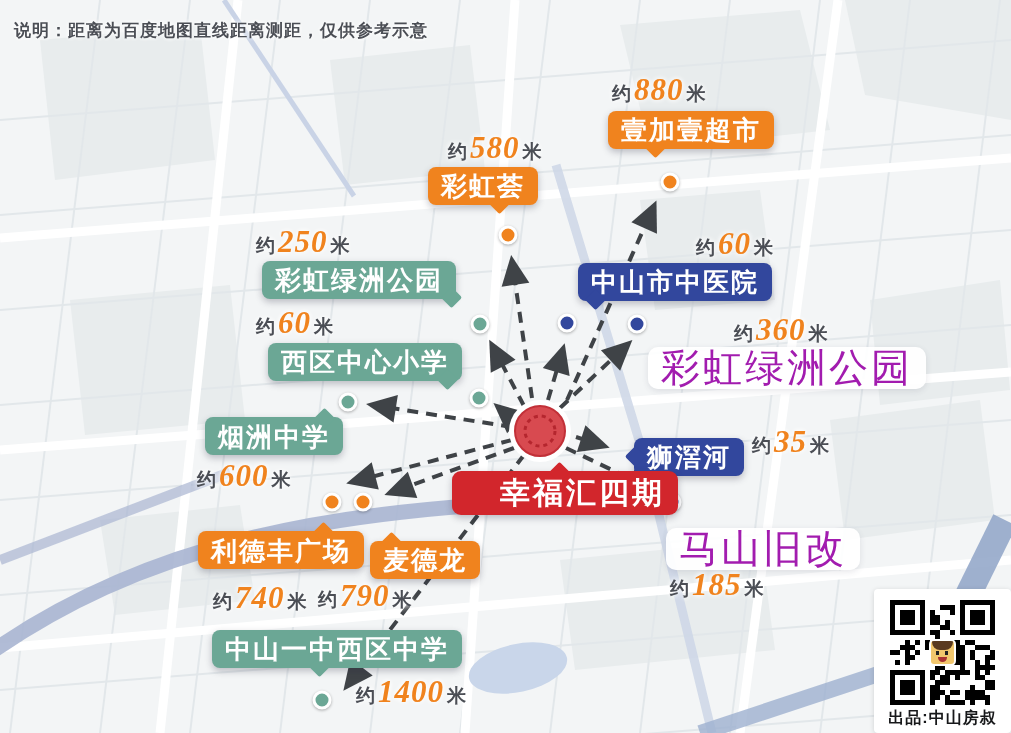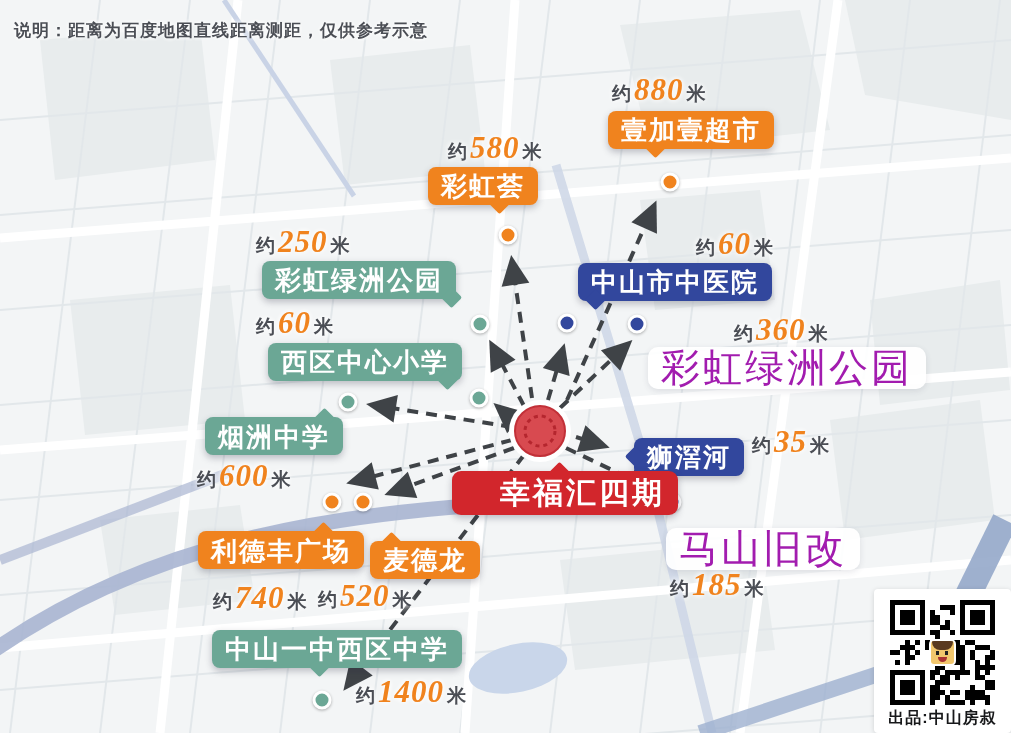--- a/index.html
+++ b/index.html
@@ -240,21 +240,21 @@
         <span class="num">740</span>
         <span class="small">米</span>
       </div>
       <div class="dot" style="left: 363px; top: 502px; background: rgb(240, 131, 30);"></div>
       <div class="badge orange" style="left: 370px; top: 541px;">
         <span>麦德龙</span>
         <div class="ptr" style="top: -6px; left: 14px;"></div>
       </div>
       <div class="dist" style="left: 318px; top: 578px;">
         <span class="small">约</span>
-        <span class="num">520</span>
+        <span class="num">790</span>
         <span class="small">米</span>
       </div>
       <div class="dot" style="left: 672px; top: 502px; background: rgb(50, 71, 157);"></div>
       <div class="badge plain" style="left: 666px; top: 528px;">
         <span>马山旧改</span>
       </div>
       <div class="dist" style="left: 670px; top: 567px;">
         <span class="small">约</span>
         <span class="num">185</span>
         <span class="small">米</span>

